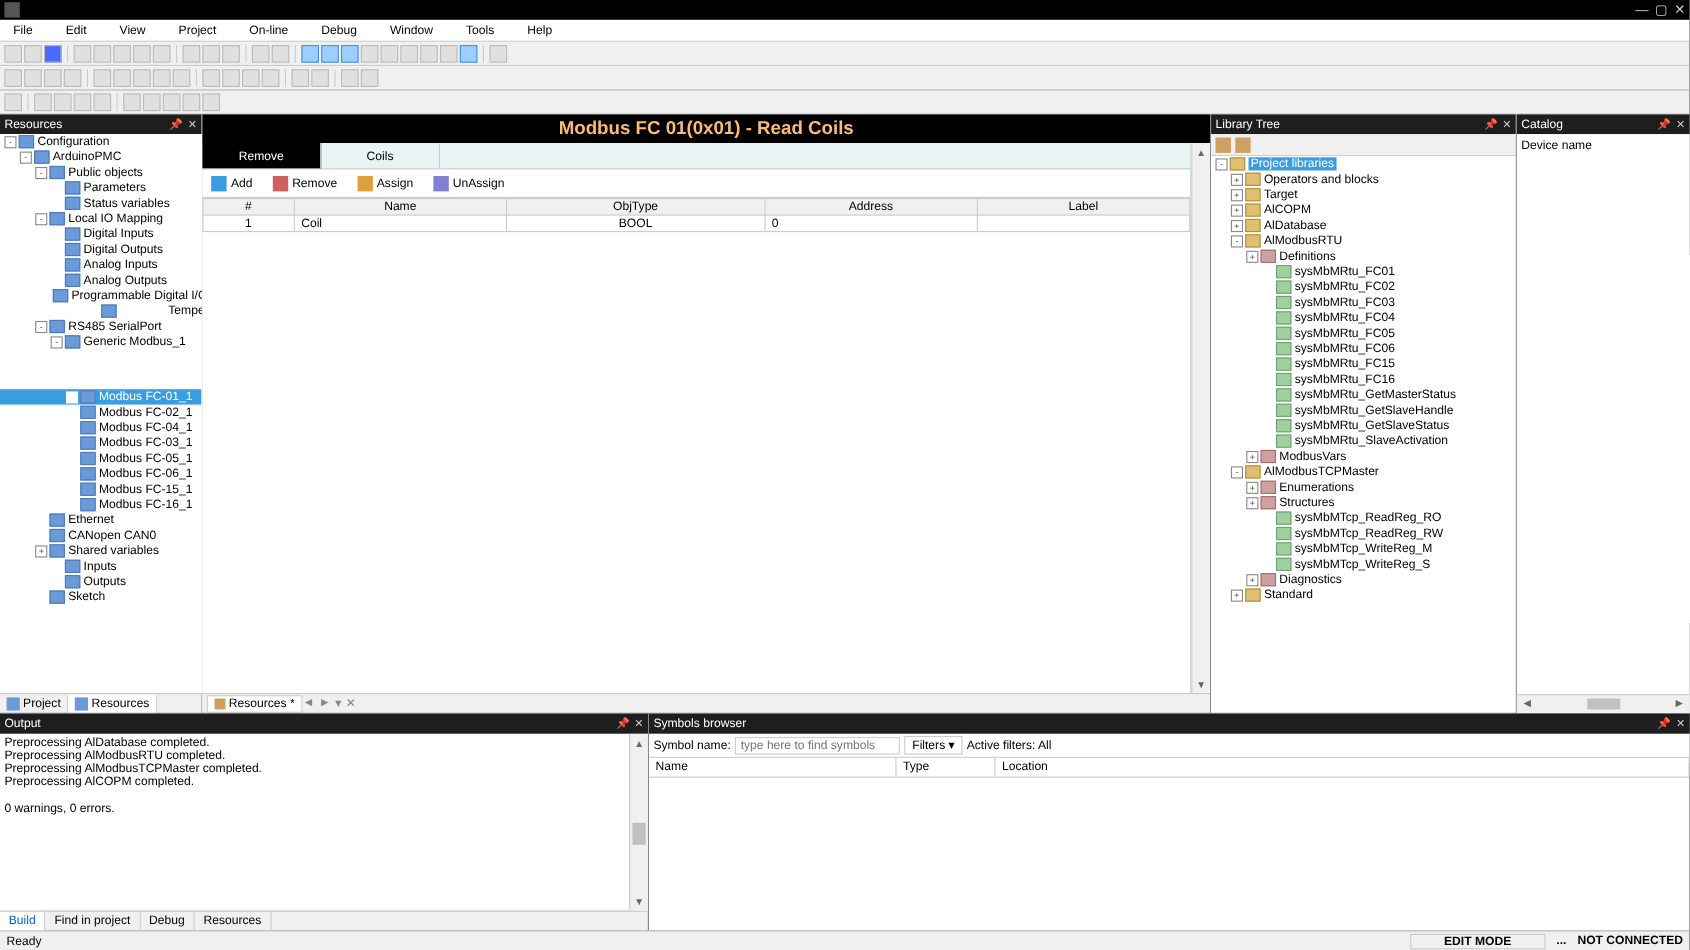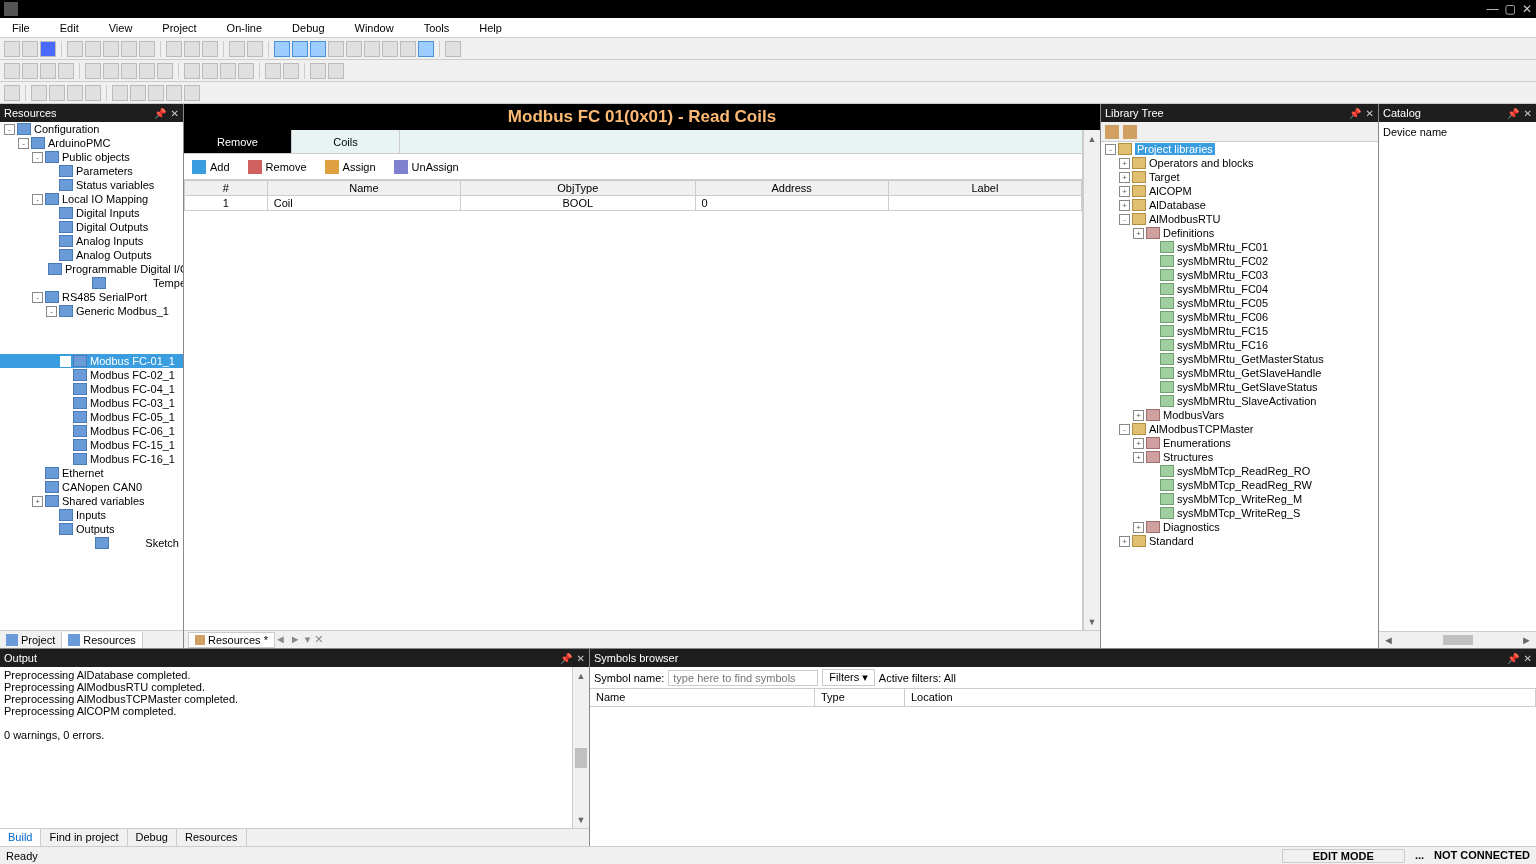--- a/index.html
+++ b/index.html
@@ -326,21 +326,21 @@
         <div class="tree-item" style="padding-left: 46px;">
           <span class="tree-toggle hidden"></span>
           <span class="tree-icon"></span>
           <span class="tree-label">Inputs</span>
         </div>
         <div class="tree-item" style="padding-left: 46px;">
           <span class="tree-toggle hidden"></span>
           <span class="tree-icon"></span>
           <span class="tree-label">Outputs</span>
         </div>
-        <div class="tree-item" style="padding-left: 48px; justify-content: space-between;">
+        <div class="tree-item" style="padding-left: 32px;">
           <span class="tree-toggle hidden"></span>
           <span class="tree-icon"></span>
           <span class="tree-label">Sketch</span>
         </div>
       </div>
     <div class="left-tabs">
       <div class="left-tab">
           <span class="ti"></span>
           <span>Project</span>
         </div>

